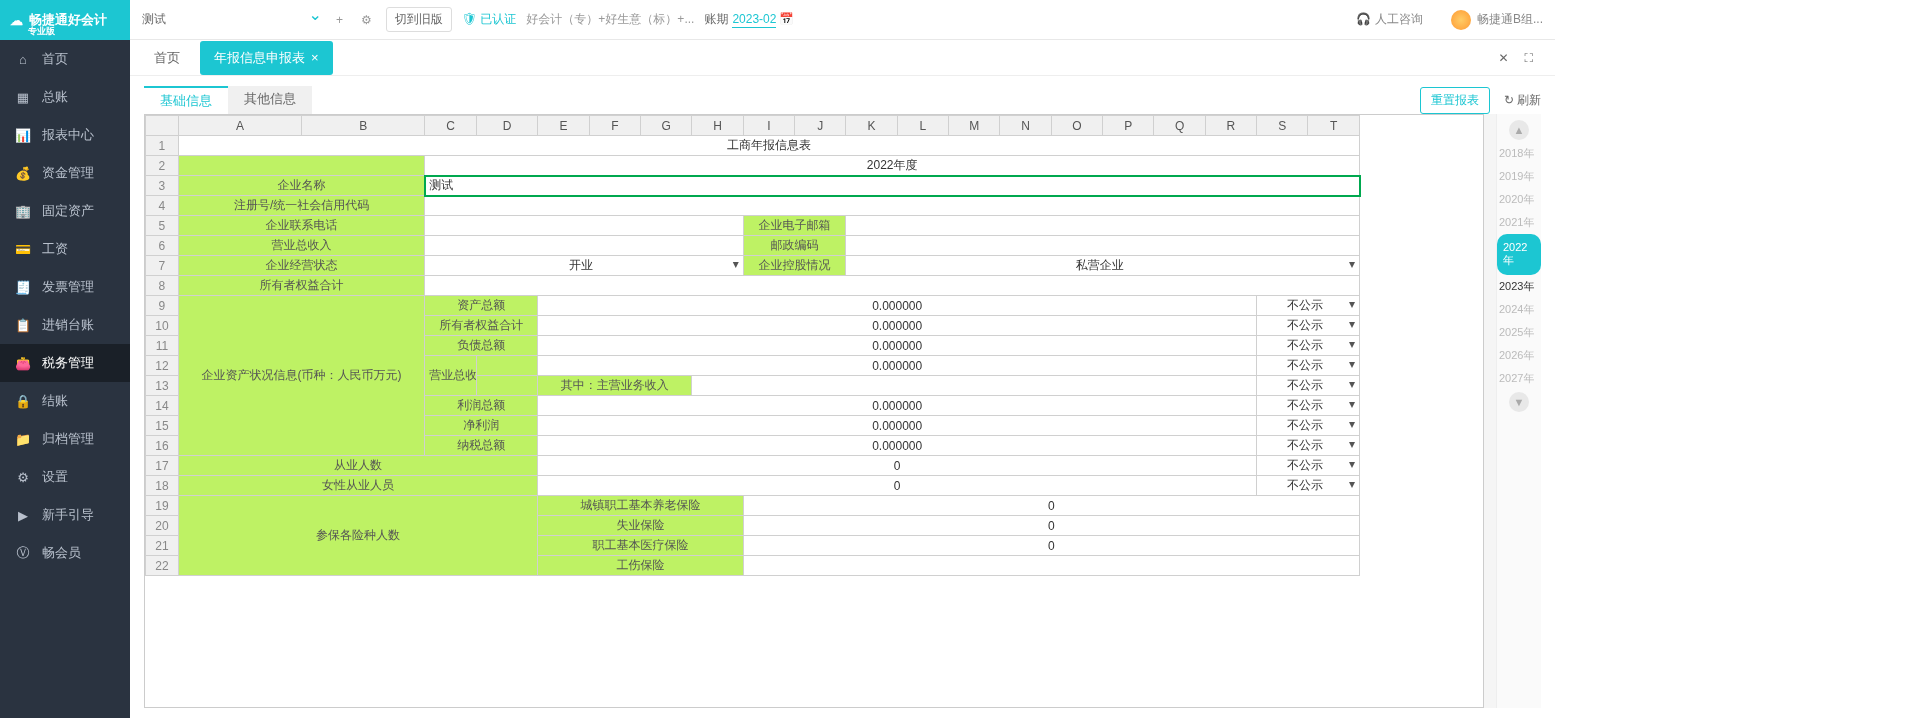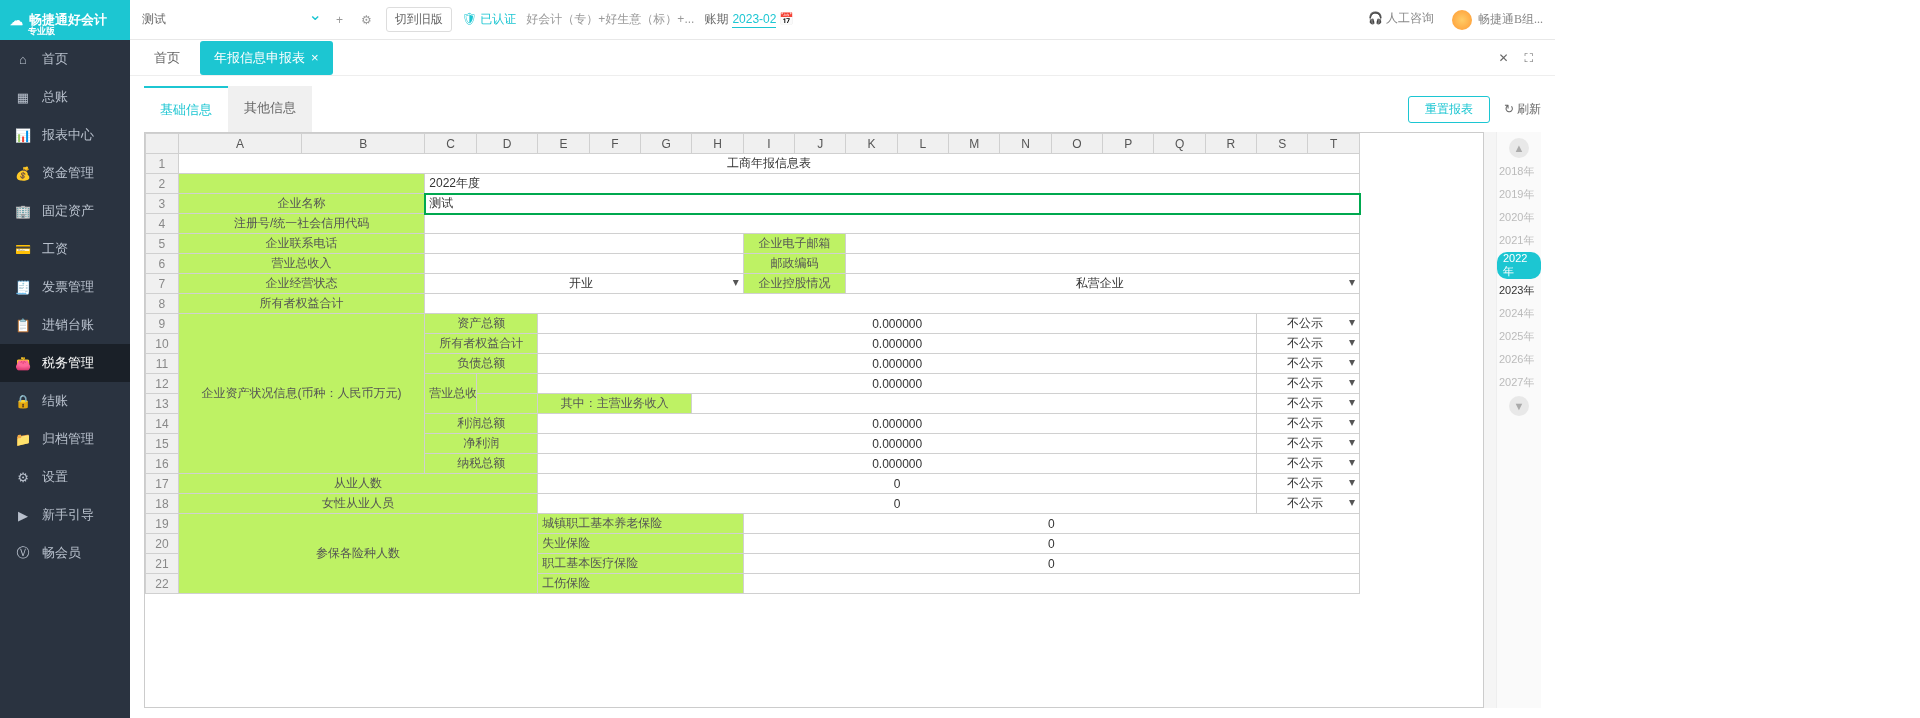--- a/index.html
+++ b/index.html
@@ -14,51 +14,51 @@
 .main { flex: 1; display: flex; flex-direction: column; overflow: hidden; }
 .topbar { height: 40px; border-bottom: 1px solid #e8e8e8; display: flex; align-items: center; padding: 0 12px; gap: 10px; }
 .company-select { width: 180px; color: #666; position: relative; padding: 4px 0; }
 .company-select::after { content: '⌄'; color: #1cc6d2; position: absolute; right: 0; font-size: 16px; top: -2px; }
 .top-icon { color: #999; cursor: pointer; padding: 4px; }
 .switch-old { border: 1px solid #ddd; padding: 3px 8px; border-radius: 3px; font-size: 12px; color: #666; cursor: pointer; }
 .cert-badge { color: #1cc6d2; }
 .top-info { color: #999; font-size: 12px; }
 .period { color: #666; font-size: 12px; }
 .period-val { color: #1cc6d2; border-bottom: 1px solid #1cc6d2; margin-left: 4px; padding-bottom: 1px; }
-.topbar-right { margin-left: auto; display: flex; align-items: flex-start; gap: 18px; color: #888; font-family: Liberation Serif, serif; }
+.topbar-right { margin-left: auto; display: flex; align-items: center; gap: 28px; color: #888; }
 .avatar { width: 20px; height: 20px; border-radius: 50%; background: radial-gradient(circle, #ffcc66, #ff9933); display: inline-block; }
 .tabs { height: 36px; display: flex; align-items: center; padding: 0 10px; gap: 6px; border-bottom: 1px solid #eee; position: relative; }
 .tab { padding: 8px 14px; color: #666; cursor: pointer; font-size: 13px; }
 .tab.active { background: #1cc6d2; color: #fff; border-radius: 3px; }
 .tab-close { margin-left: 6px; cursor: pointer; }
 .tabs-right { margin-left: auto; display: flex; gap: 8px; padding-right: 8px; }
 .icon-btn { cursor: pointer; color: #666; padding: 4px; }
 .subtabs-row { display: flex; align-items: center; padding: 10px 14px 0; }
 .subtabs { display: flex; }
-.subtab { padding: 13px 16px; background: #f0f0f0; color: #666; cursor: pointer; font-size: 13px; }
+.subtab { padding: 4px 16px; background: #f0f0f0; color: #666; cursor: pointer; font-size: 13px; }
 .subtab.active { background: #fff; color: #1cc6d2; border-top: 2px solid #1cc6d2; }
 .subtabs-actions { margin-left: auto; display: flex; gap: 14px; align-items: center; }
-.btn-reset { border: 1px solid #1cc6d2; color: #1cc6d2; padding: 4px 16px; border-radius: 3px; cursor: pointer; font-size: 12px; }
+.btn-reset { border: 1px solid #1cc6d2; color: #1cc6d2; padding: 4px 10px; border-radius: 3px; cursor: pointer; font-size: 12px; }
 .btn-refresh { color: #666; cursor: pointer; font-size: 12px; display: flex; align-items: center; gap: 3px; }
 .sheet-wrapper { flex: 1; display: flex; overflow: hidden; padding: 0 14px 10px; }
 .sheet { flex: 1; overflow: auto; border: 1px solid #ccc; position: relative; }
 table.grid { border-collapse: collapse; width: 1215px; table-layout: fixed; }
 table.grid th, table.grid td { border: 1px solid #d0d0d0; height: 20px; padding: 0 4px; font-size: 12px; text-align: center; vertical-align: middle; overflow: hidden; white-space: nowrap; }
 table.grid th { background: #f0f0f0; font-weight: normal; color: #555; }
 table.grid td.label { background: #bef264; color: #555; }
-table.grid td.left { text-align: left; }
+table.grid td.left { text-align: center; }
 table.grid td.right { text-align: center; }
 .row-h { width: 32px; background: #f0f0f0; color: #888; }
 .selected-cell { outline: 2px solid #00a84f; outline-offset: -1px; text-align: left !important; padding-left: 6px; }
 .dropdown-arrow { float: right; color: #555; }
 .year-panel { width: 45px; background: #fafafa; border-left: 1px solid #eee; display: flex; flex-direction: column; align-items: center; padding: 6px 0; gap: 2px; flex-shrink: 0; }
 .year-arrow { width: 20px; height: 20px; border-radius: 50%; background: #e8e8e8; color: #aaa; display: flex; align-items: center; justify-content: center; cursor: pointer; font-size: 11px; }
 .year-item { padding: 4px 2px; font-size: 11px; color: #bbb; cursor: pointer; }
 .year-item.current { color: #333; }
-.year-item.active { background: #1cc6d2; color: #fff; border-radius: 10px; padding: 0 6px; }
+.year-item.active { background: #1cc6d2; color: #fff; border-radius: 10px; padding: 7px 6px; }
 .scroll-space { width: 12px; background: #f5f5f5; flex-shrink: 0; }
 </style>
 </head>
 <body>
 
 <div class="app">
   <aside class="sidebar">
     <div class="logo">
       <span style="margin-right:6px">☁</span>
       <span>畅捷通好会计</span>

